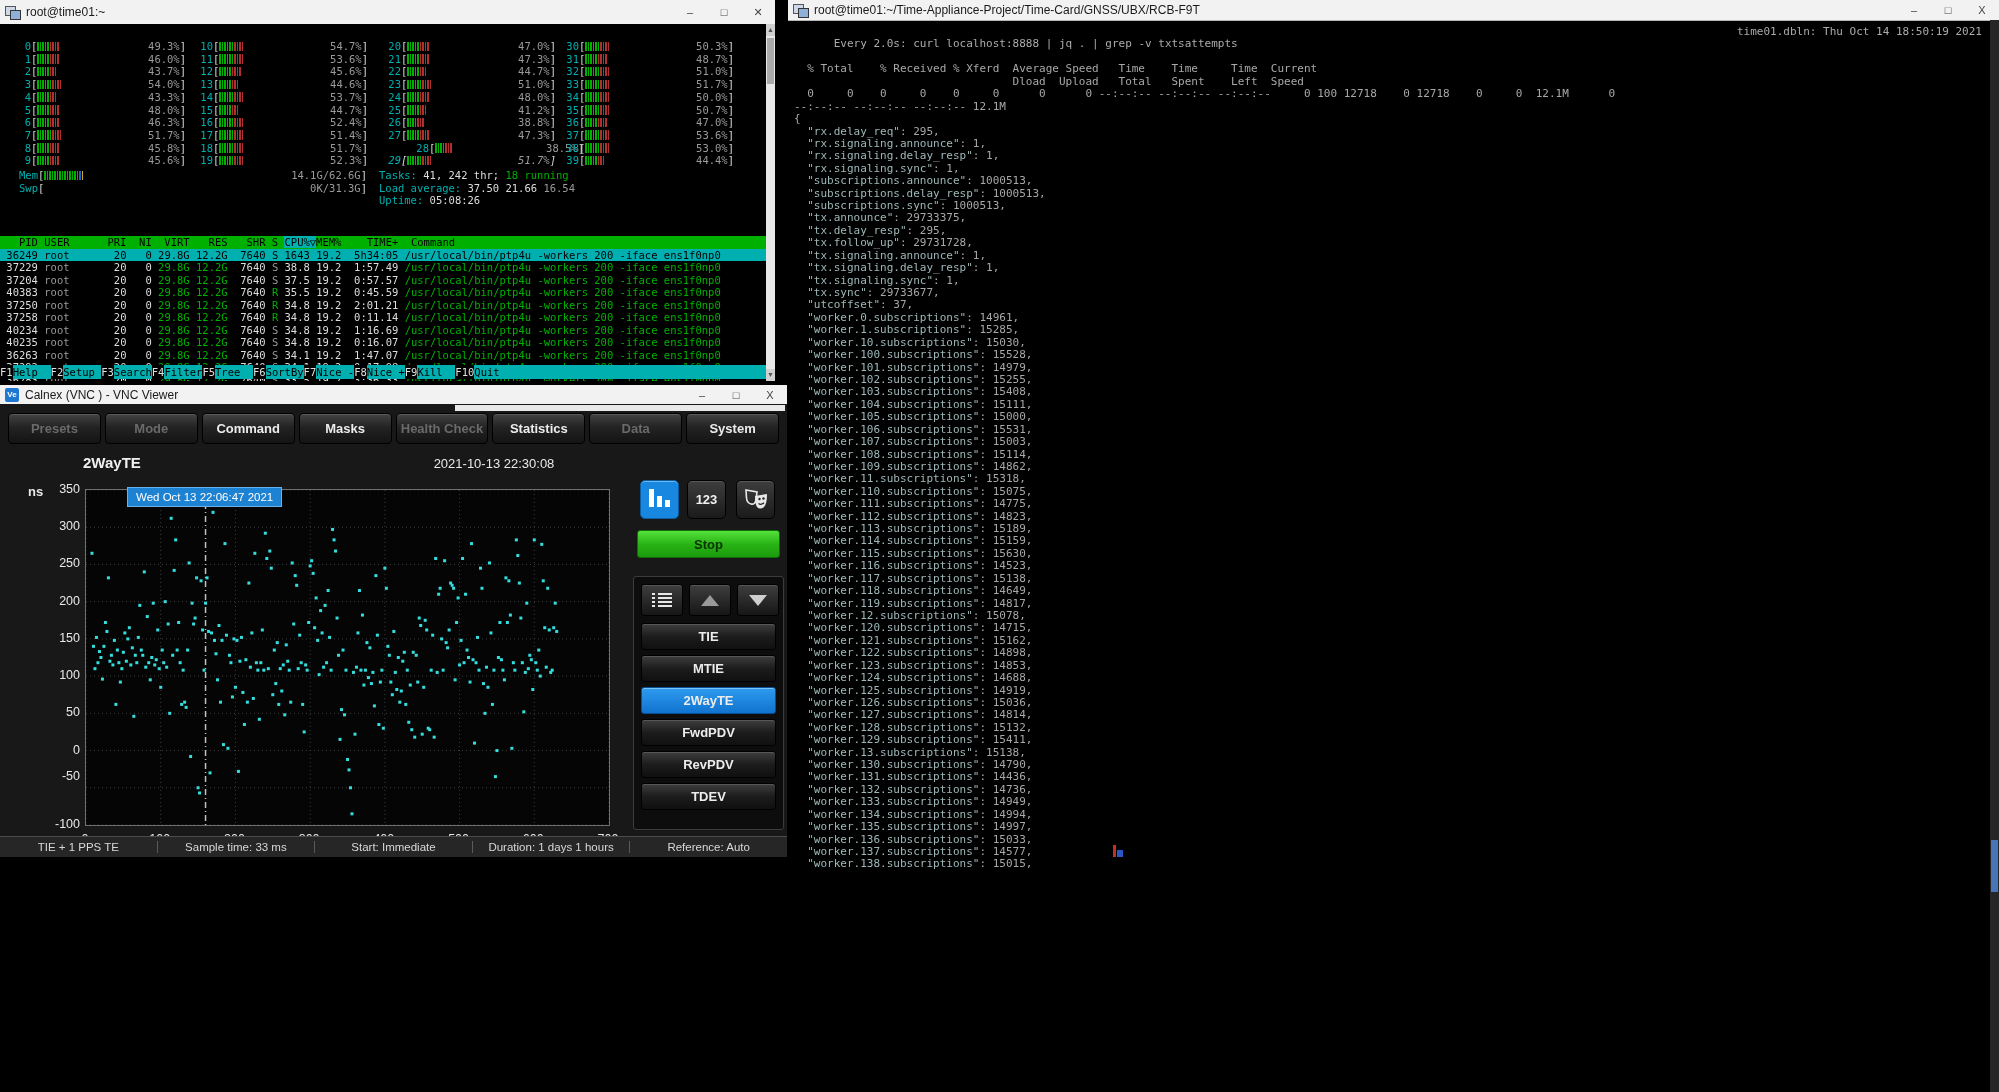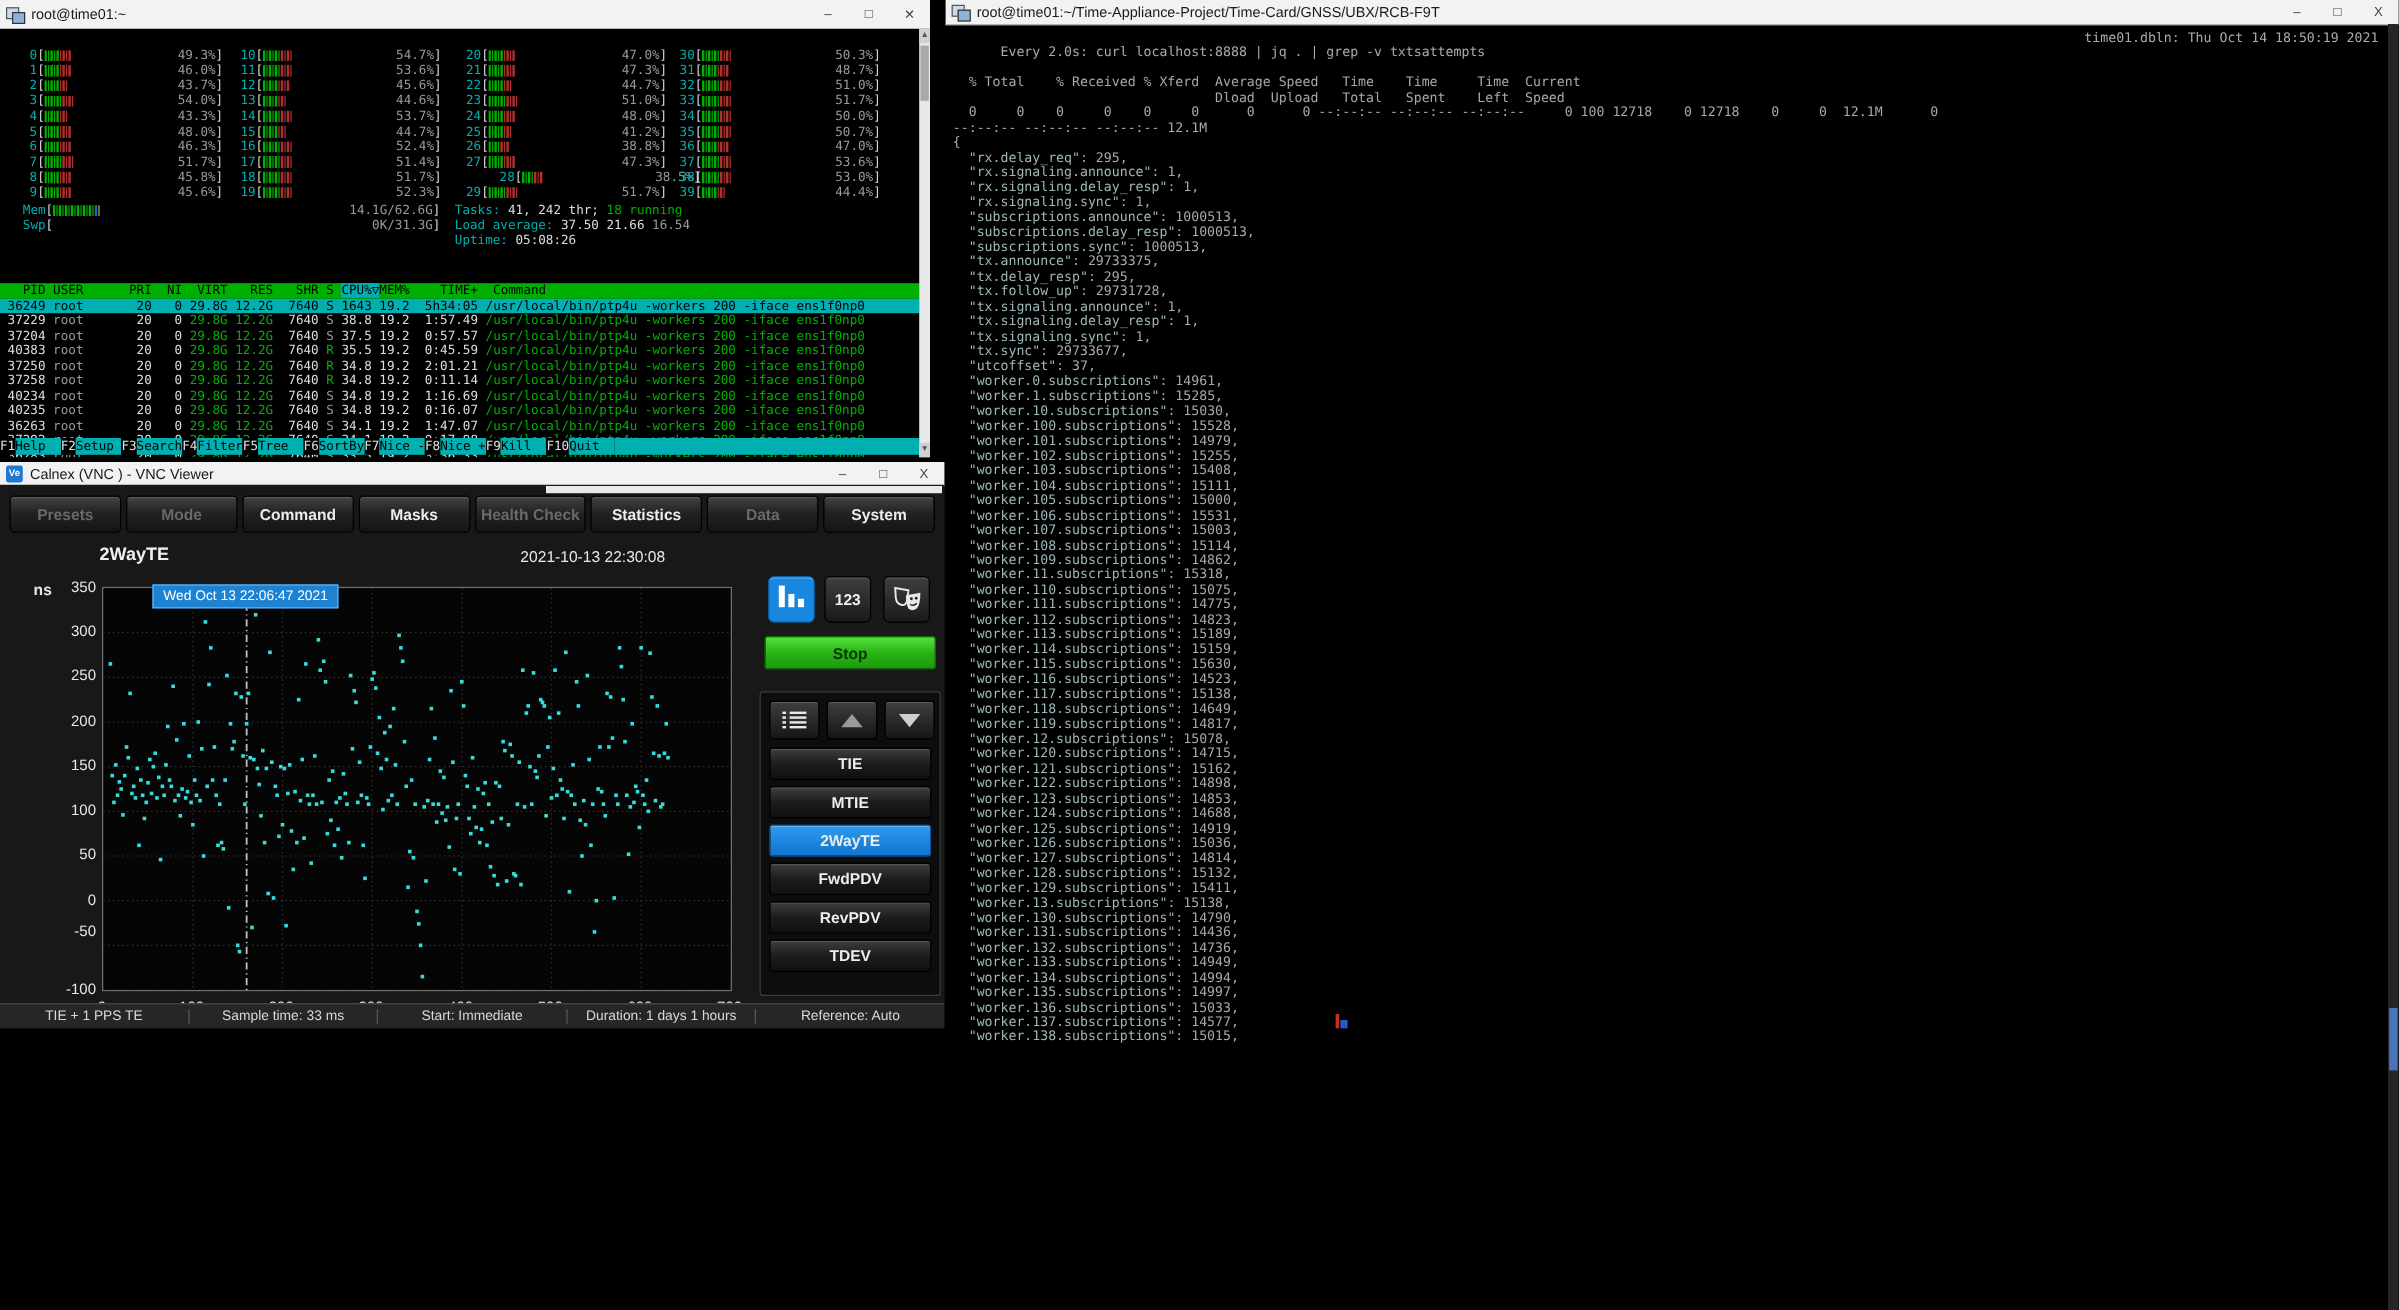--- a/index.html
+++ b/index.html
@@ -586,21 +586,21 @@
           <i style="background:#00b000"></i>
           <i style="background:#00b000"></i>
           <i style="background:#00b000"></i>
           <i style="background:#b03030"></i>
           <i style="background:#b03030"></i>
           <i style="background:#b03030"></i>
         </span>
         <span class="pct">38.5%</span>
         <span class="br">]</span>
       </div>
-      <div class="meter" style="left: 384px; top: 130.3px; width: 172px;">
+      <div class="meter" style="left: 384px; top: 130.3px; width: 172px; font-style: italic;">
         <span class="lab">29</span>
         <span class="br">[</span>
         <span class="bars">
           <i style="background:#00b000"></i>
           <i style="background:#00b000"></i>
           <i style="background:#00b000"></i>
           <i style="background:#00b000"></i>
           <i style="background:#00b000"></i>
           <i style="background:#00b000"></i>
           <i style="background:#b03030"></i>

